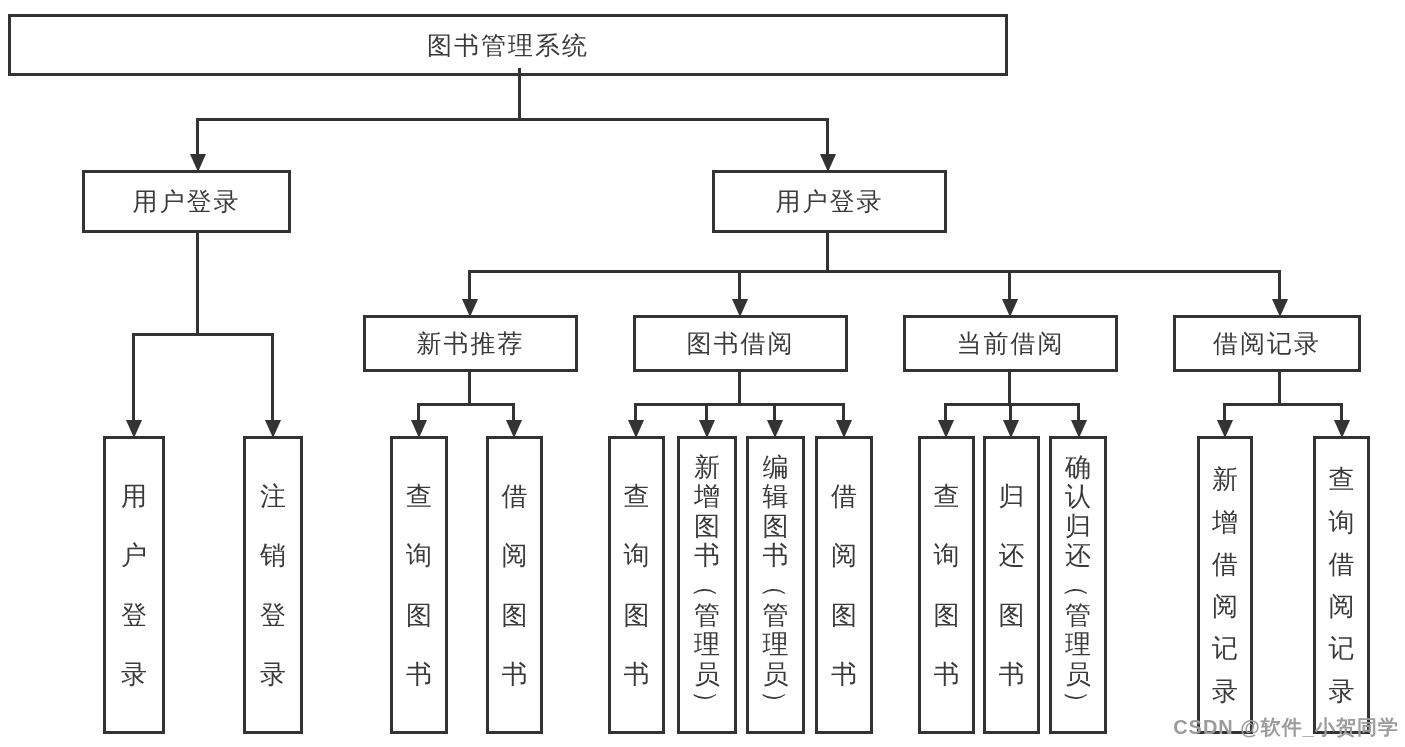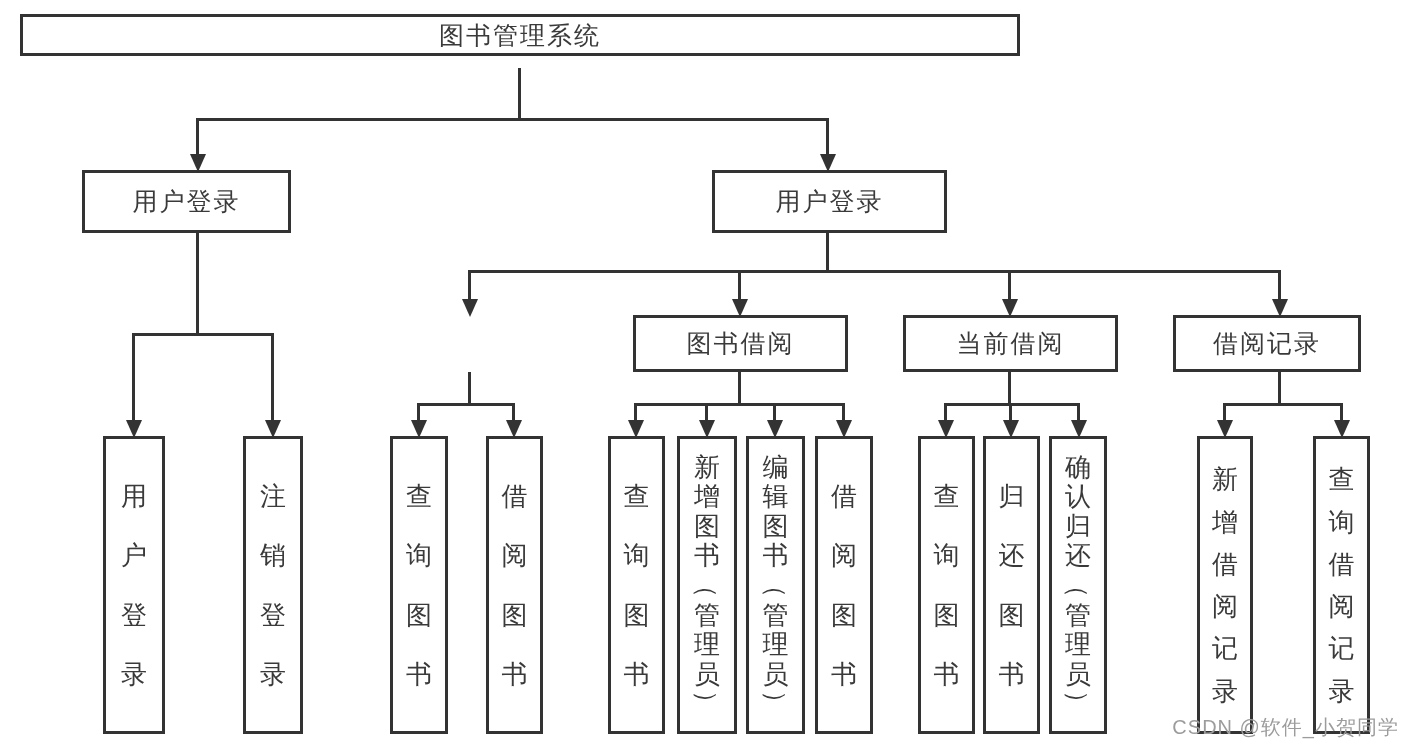--- a/index.html
+++ b/index.html
@@ -35,32 +35,34 @@
     border-left:8px solid transparent;
     border-right:8px solid transparent;
     border-top:18px solid #333333;
   }
   .watermark{
     position:absolute;
     right:6px;bottom:6px;
     font-size:20px;
     color:#9c9c9c;
     letter-spacing:1px;
+    font-weight:bold;
   }
 </style>
 </head>
 <body>
 
 <div id="canvas">
 
-  <div class="box hbox" style="left:20px;top:14px;width:1000px;height:42px;">图书管理系统</div>
+  <div class="box hbox" style="left:8px;top:14px;width:1000px;height:62px;">图书管理系统</div>
 
   <div class="box hbox" style="left:82px;top:170px;width:209px;height:63px;">用户登录</div>
   <div class="box hbox" style="left:712px;top:170px;width:235px;height:63px;">用户登录</div>
 
+  <div class="box hbox" style="left:363px;top:315px;width:215px;height:57px;">新书推荐</div>
   <div class="box hbox" style="left:633px;top:315px;width:215px;height:57px;">图书借阅</div>
   <div class="box hbox" style="left:903px;top:315px;width:215px;height:57px;">当前借阅</div>
   <div class="box hbox" style="left:1173px;top:315px;width:188px;height:57px;">借阅记录</div>
 
   <div class="box leaf" style="left:103px;top:436px;width:62px;height:298px;">
       <span>用</span>
       <span>户</span>
       <span>登</span>
       <span>录</span>
     </div>

